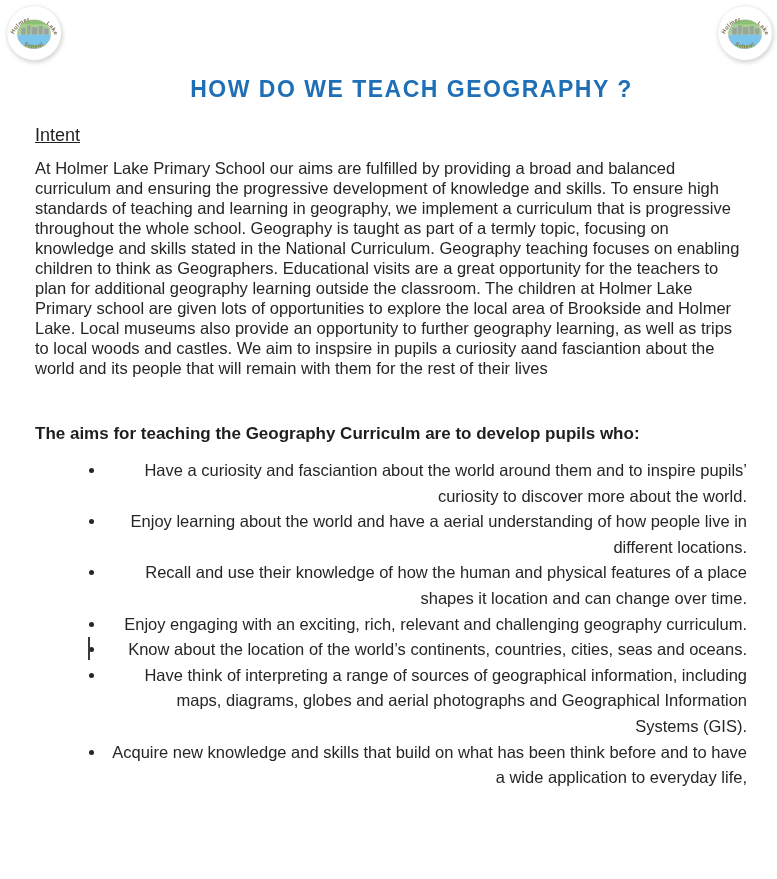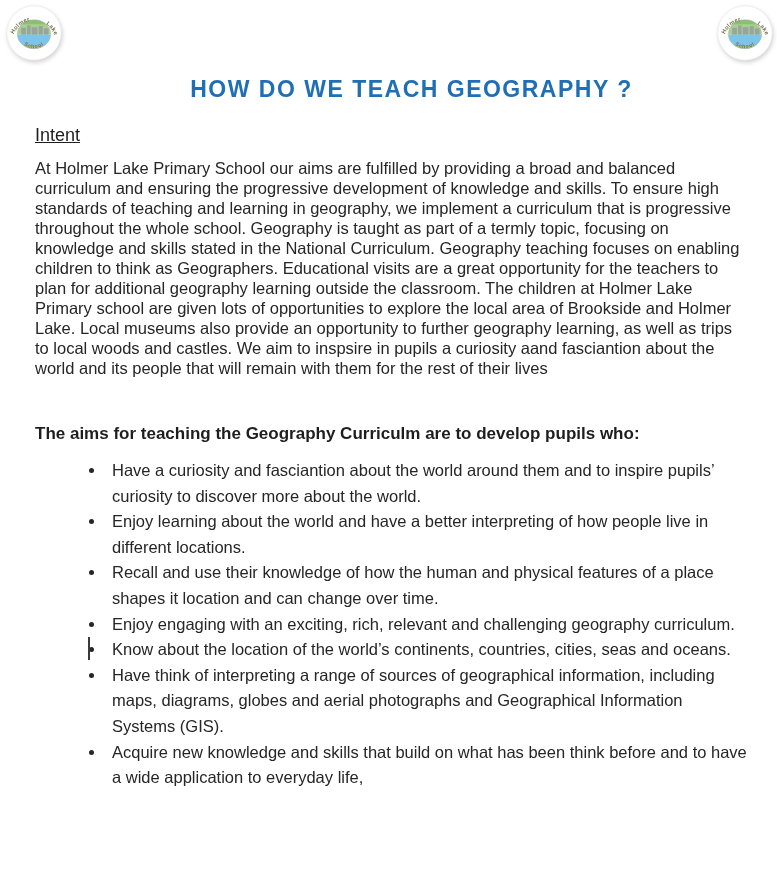--- a/index.html
+++ b/index.html
@@ -56,20 +56,21 @@
   .aims-list {
     margin: 14px 0 0 0;
     padding-left: 71px;
     list-style: disc;
   }
   .aims-list li {
     font-size: 16.5px;
     line-height: 25.6px;
     padding-left: 6px;
     color: #262626;
+    text-align: right;
   }
   .text-cursor {
     position: absolute;
     left: 88px;
     top: 637px;
     width: 1.5px;
     height: 23px;
     background: #3a3a3a;
   }
 </style>
@@ -154,21 +155,21 @@
 
   <div class="content">
     <h2 class="intent-heading">Intent</h2>
 
     <p class="intent-paragraph">At Holmer Lake Primary School our aims are fulfilled by providing a broad and balanced curriculum and ensuring the progressive development of knowledge and skills. To ensure high standards of teaching and learning in geography, we implement a curriculum that is progressive throughout the whole school. Geography is taught as part of a termly topic, focusing on knowledge and skills stated in the National Curriculum. Geography teaching focuses on enabling children to think as Geographers. Educational visits are a great opportunity for the teachers to plan for additional geography learning outside the classroom.  The children at Holmer Lake Primary school are given lots of opportunities to explore the local area of Brookside and Holmer Lake. Local museums also provide an opportunity to further geography learning, as well as trips to local woods and castles. We aim to inspsire in pupils a curiosity aand fasciantion about the world and its people that will remain with them for the rest of their lives</p>
 
     <h3 class="aims-heading">The aims for teaching the Geography Curriculm are to develop pupils who:</h3>
 
     <ul class="aims-list">
       <li>Have a curiosity and fasciantion about the world around them and to inspire pupils’ curiosity to discover more about the world.</li>
-      <li>Enjoy learning about the world and have a better interpreting of how people live in different locations.</li>
+      <li>Enjoy learning about the world and have a aerial understanding of how people live in different locations.</li>
       <li>Recall and use their knowledge of how the human and physical features of a place shapes it location and can change over time.</li>
       <li>Enjoy engaging with an exciting, rich, relevant and challenging geography curriculum.</li>
       <li>Know about the location of the world’s continents, countries, cities,  seas and oceans.</li>
       <li>Have think  of interpreting a range of sources of geographical information, including maps, diagrams, globes and aerial photographs and Geographical Information Systems (GIS).</li>
       <li>Acquire new knowledge and skills that build on what has been think before and to have a wide application to everyday life,</li>
     </ul>
   </div>
 
   <div class="text-cursor"></div>
 

